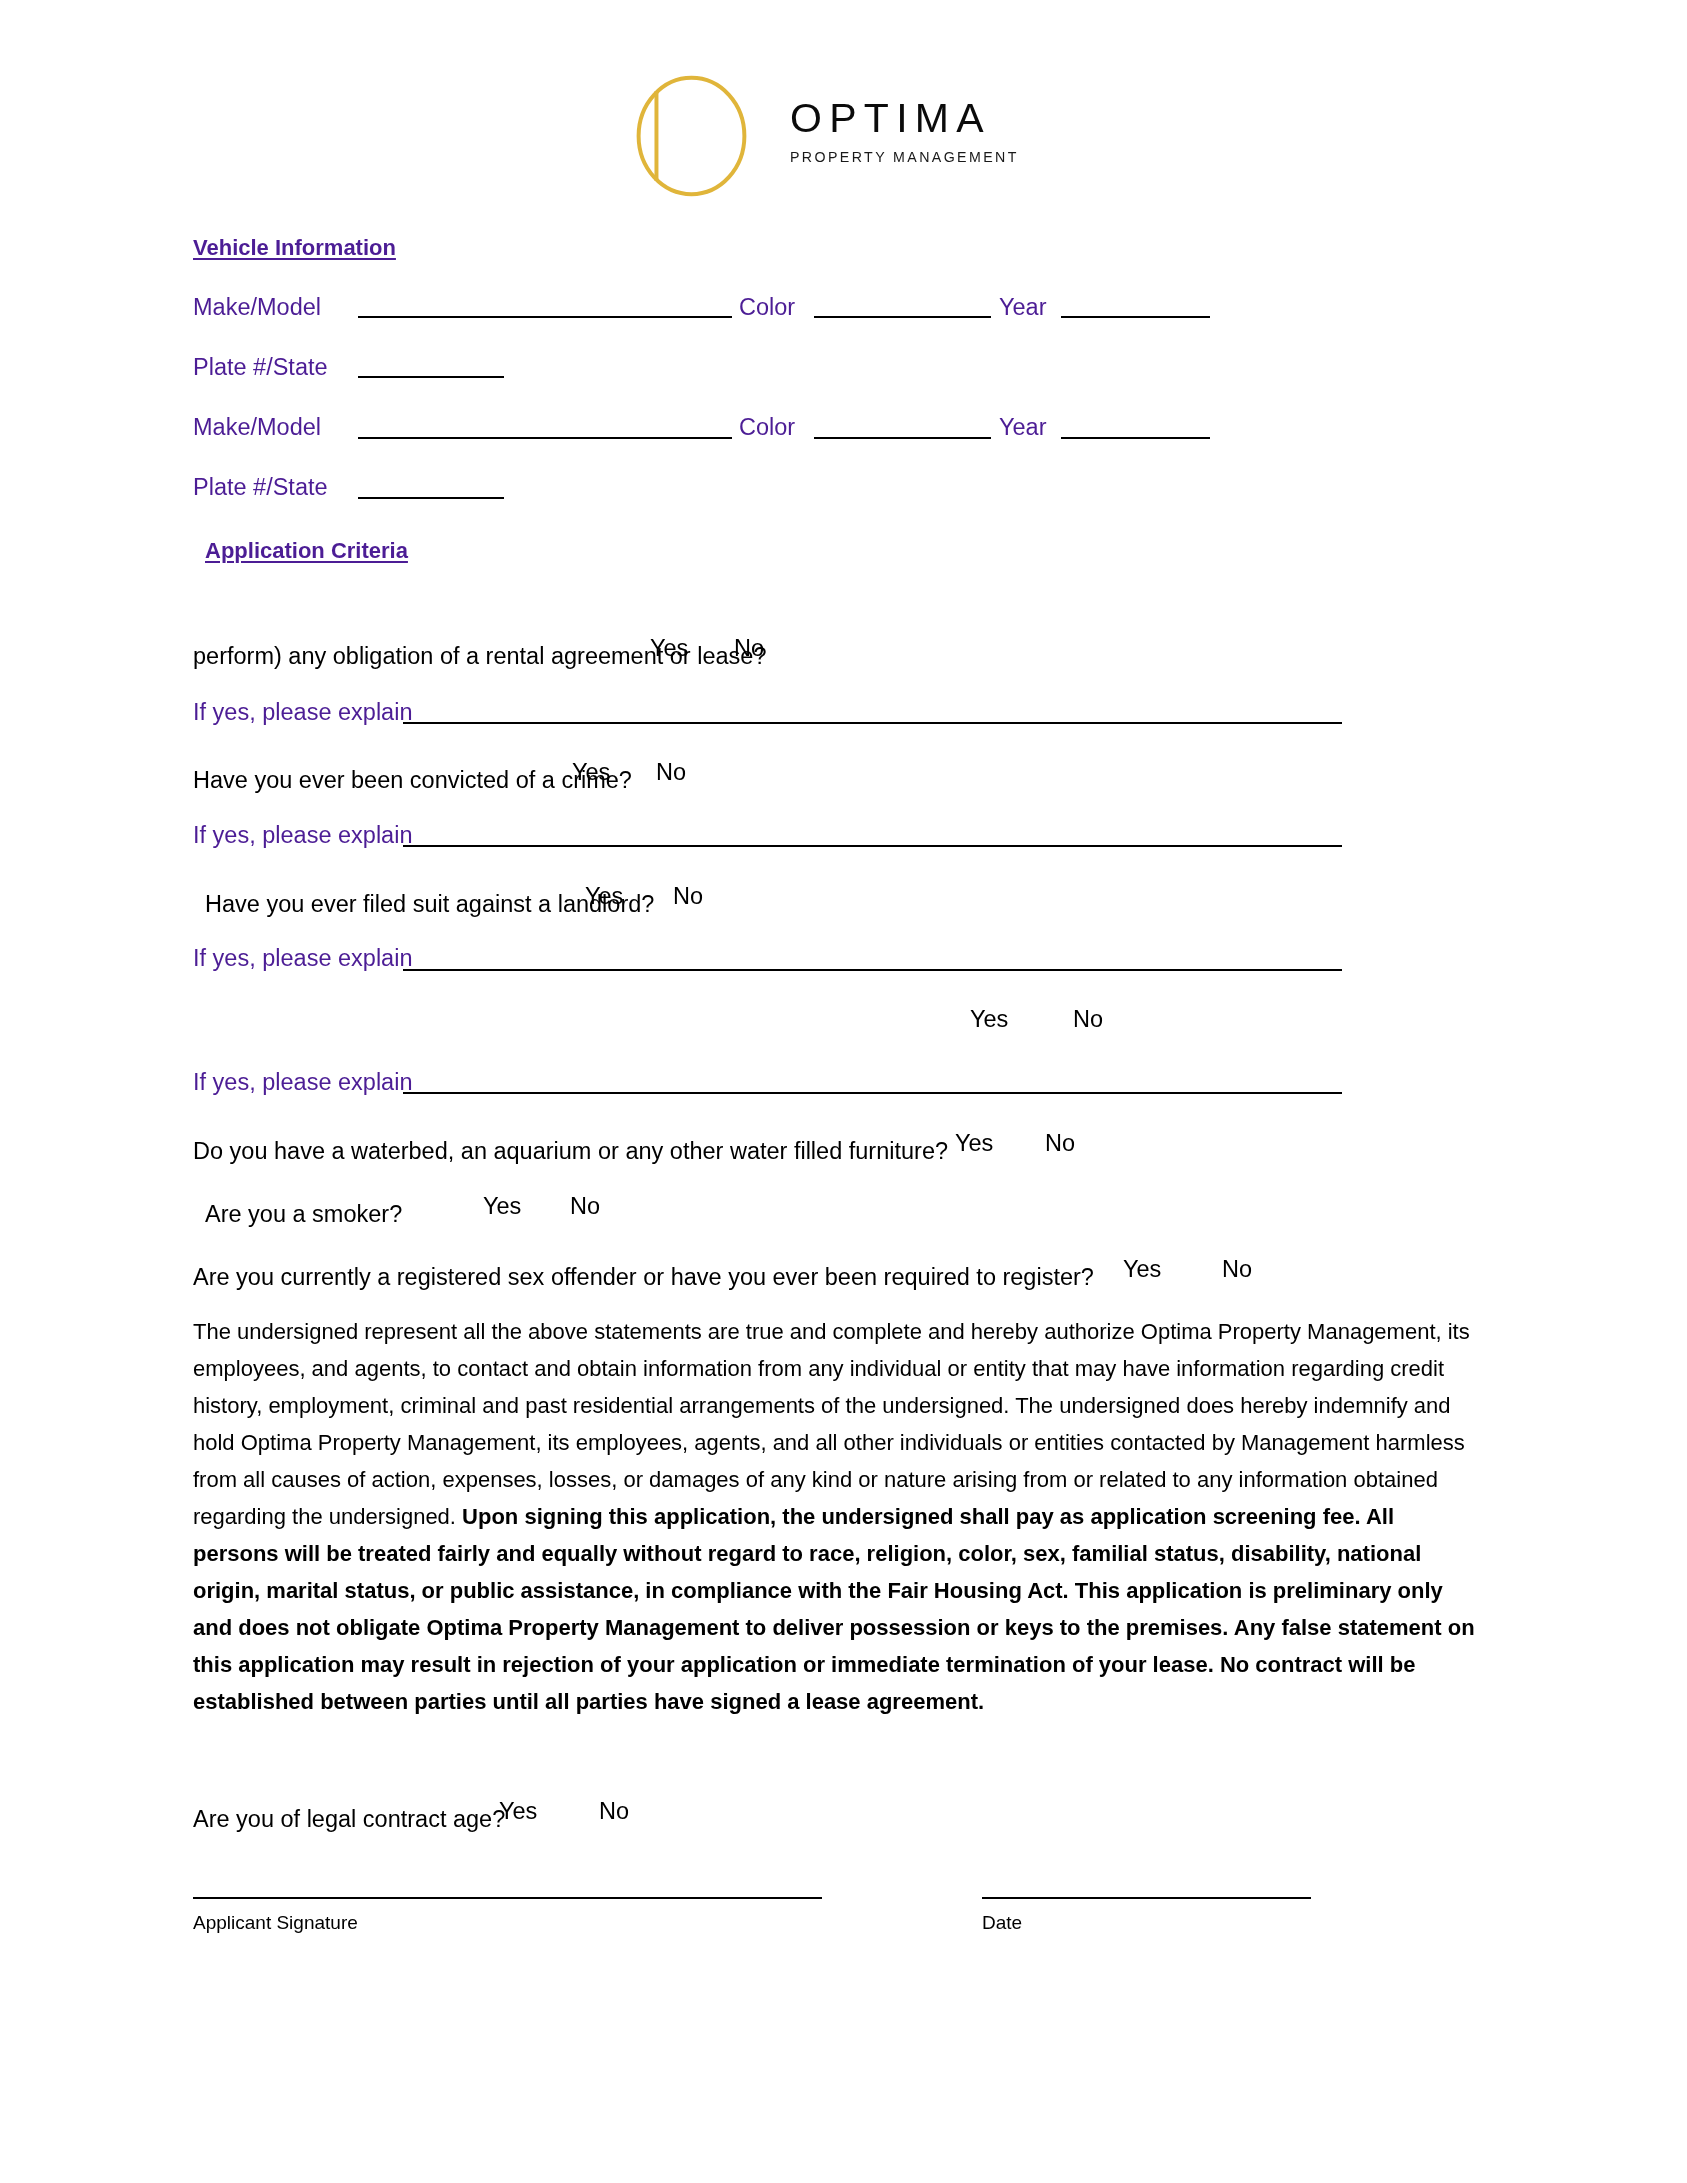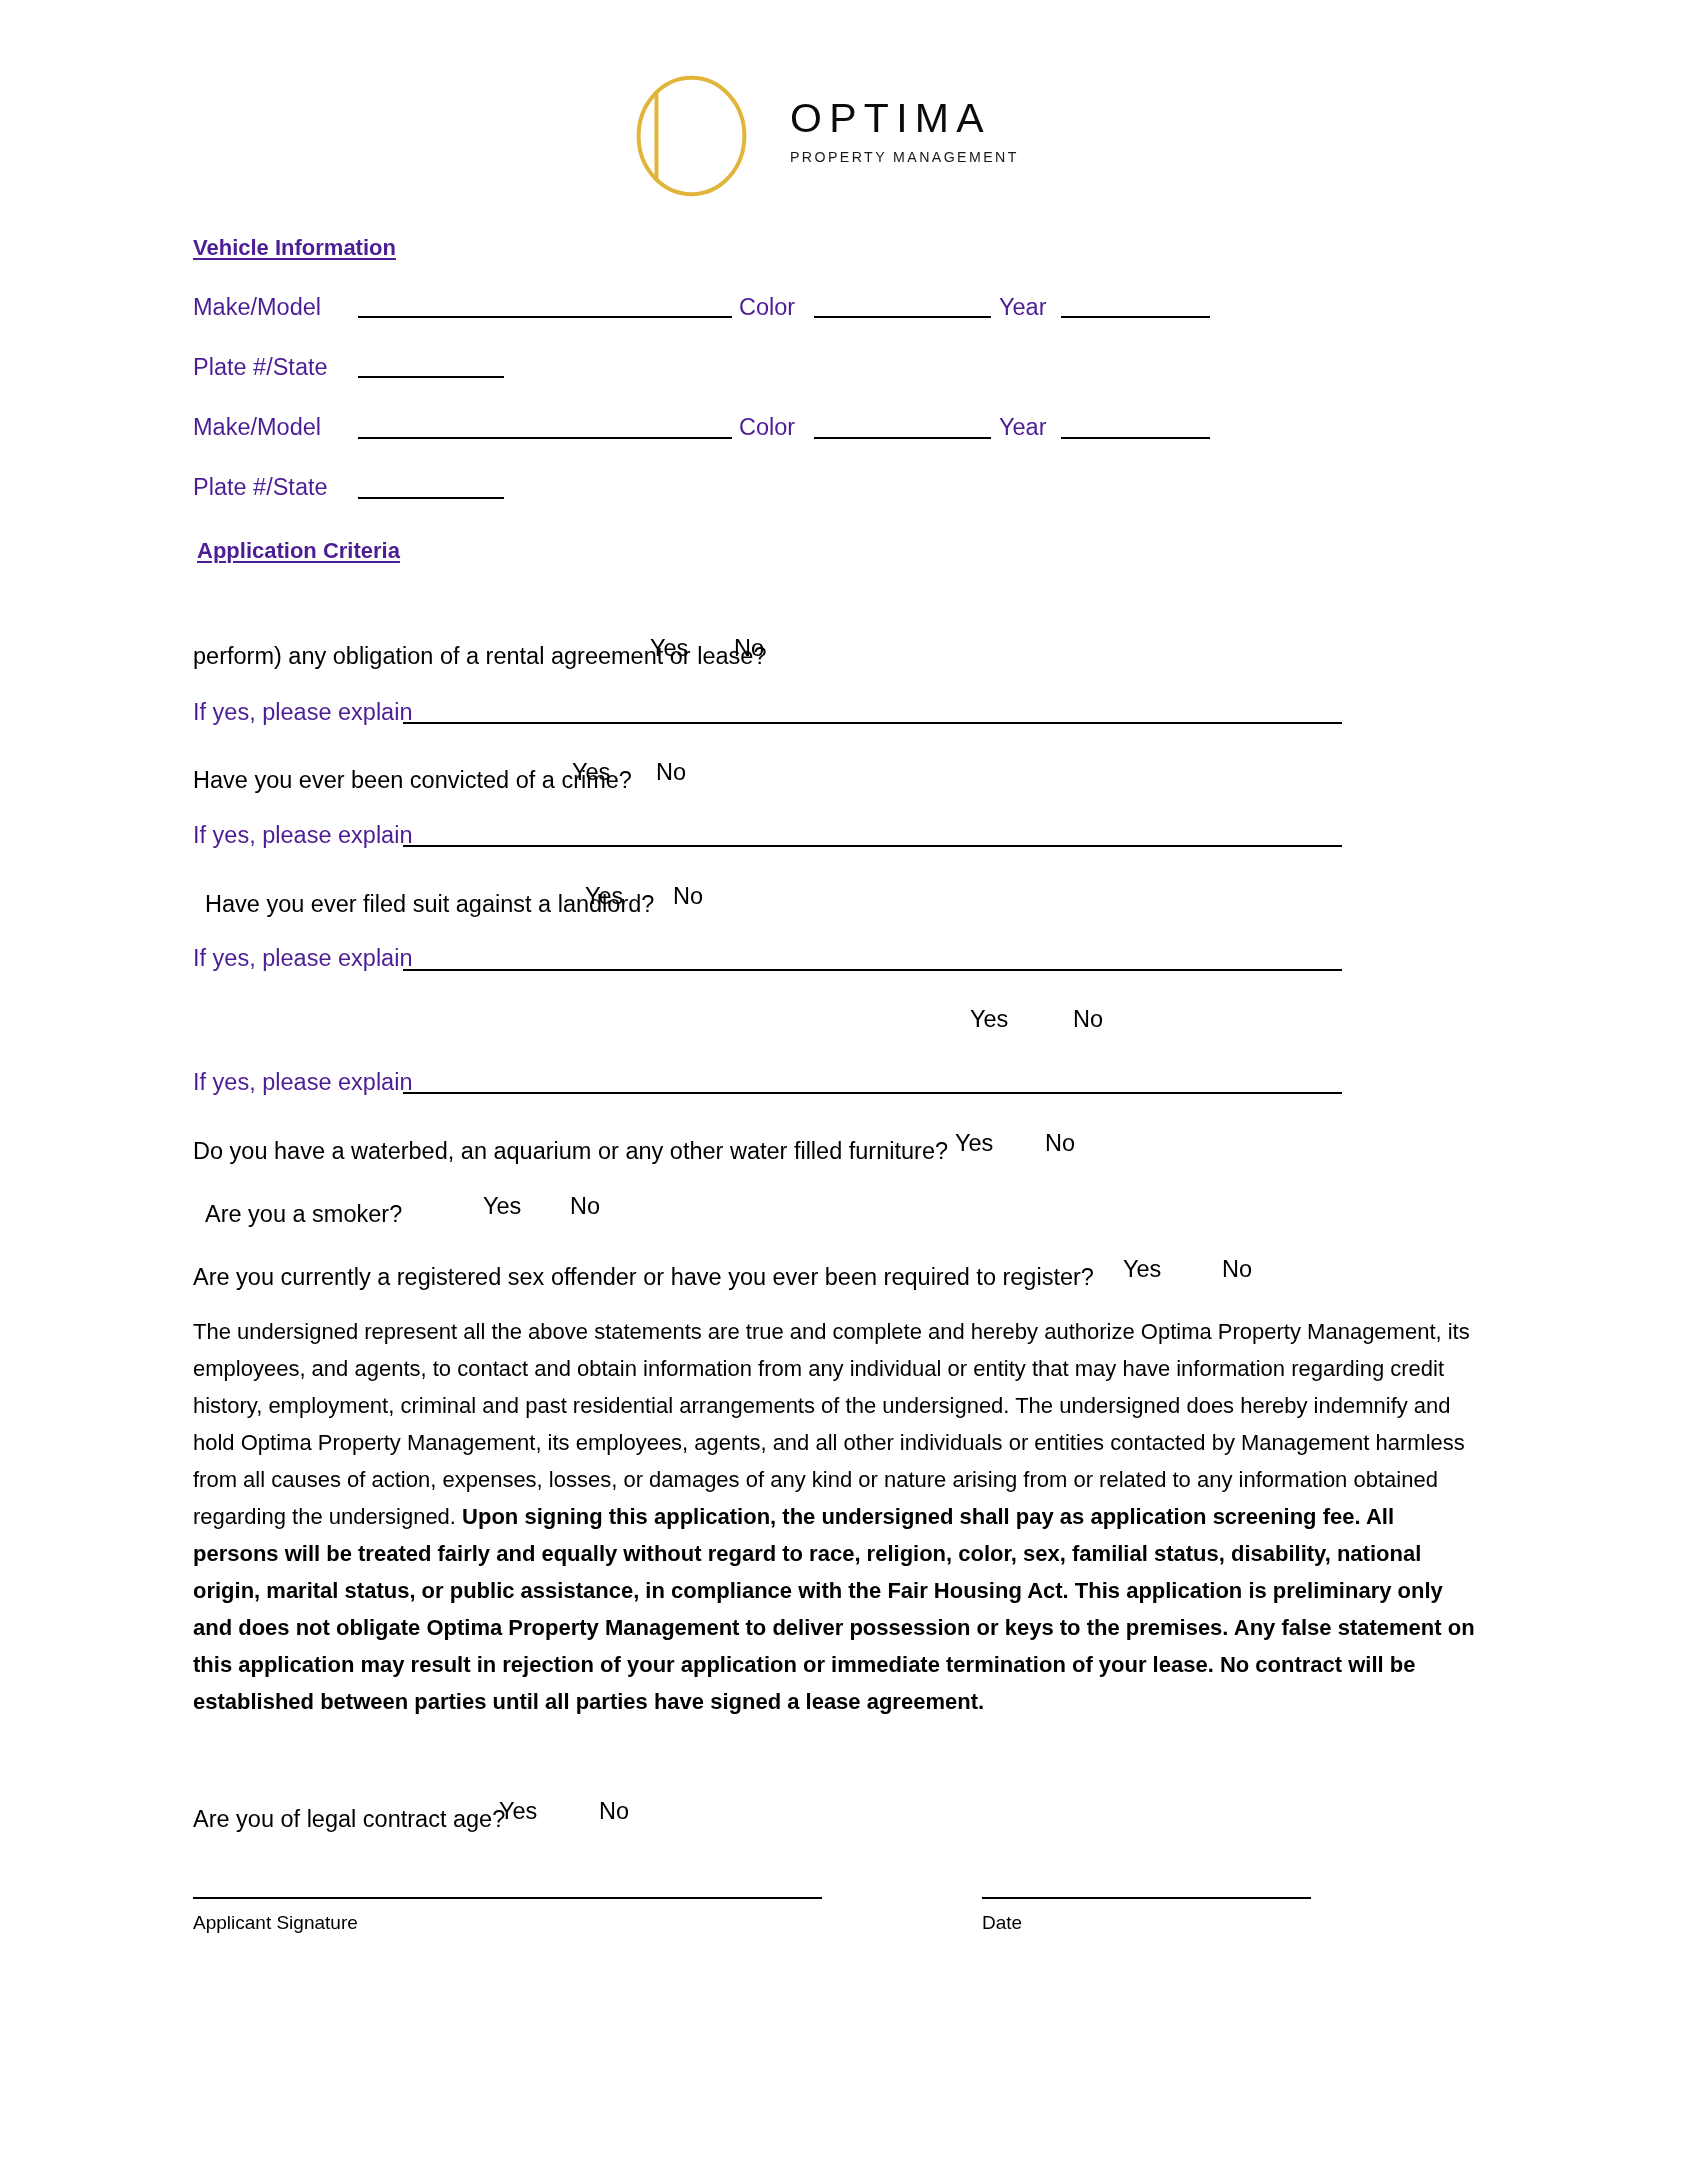--- a/index.html
+++ b/index.html
@@ -166,21 +166,21 @@
 
     <div class="row" style="left:546px; top:416px;">Color</div>
     <div class="rule" style="left:621px; top:437px; width:177px;"></div>
 
     <div class="row" style="left:806px; top:416px;">Year</div>
     <div class="rule" style="left:868px; top:437px; width:149px;"></div>
 
     <div class="row" style="left:0px; top:476px;">Plate #/State</div>
     <div class="rule" style="left:165px; top:497px; width:146px;"></div>
 
-    <div class="row sec-head" style="left:4px; top:540px;">Application Criteria</div>
+    <div class="row sec-head" style="left:12px; top:540px;">Application Criteria</div>
 
     <div class="q" style="left:0px; top:637px; width:794px;">perform) any obligation of a rental agreement or lease?</div>
     <div class="yn" style="left:457px; top:637px;">Yes</div>
     <div class="yn" style="left:541px; top:637px;">No</div>
 
     <div class="row" style="left:0px; top:701px;">If yes, please explain</div>
     <div class="rule" style="left:210px; top:722px; width:939px;"></div>
 
     <div class="q" style="left:0px; top:761px;">Have you ever been convicted of a crime?</div>
     <div class="yn" style="left:379px; top:761px;">Yes</div>

